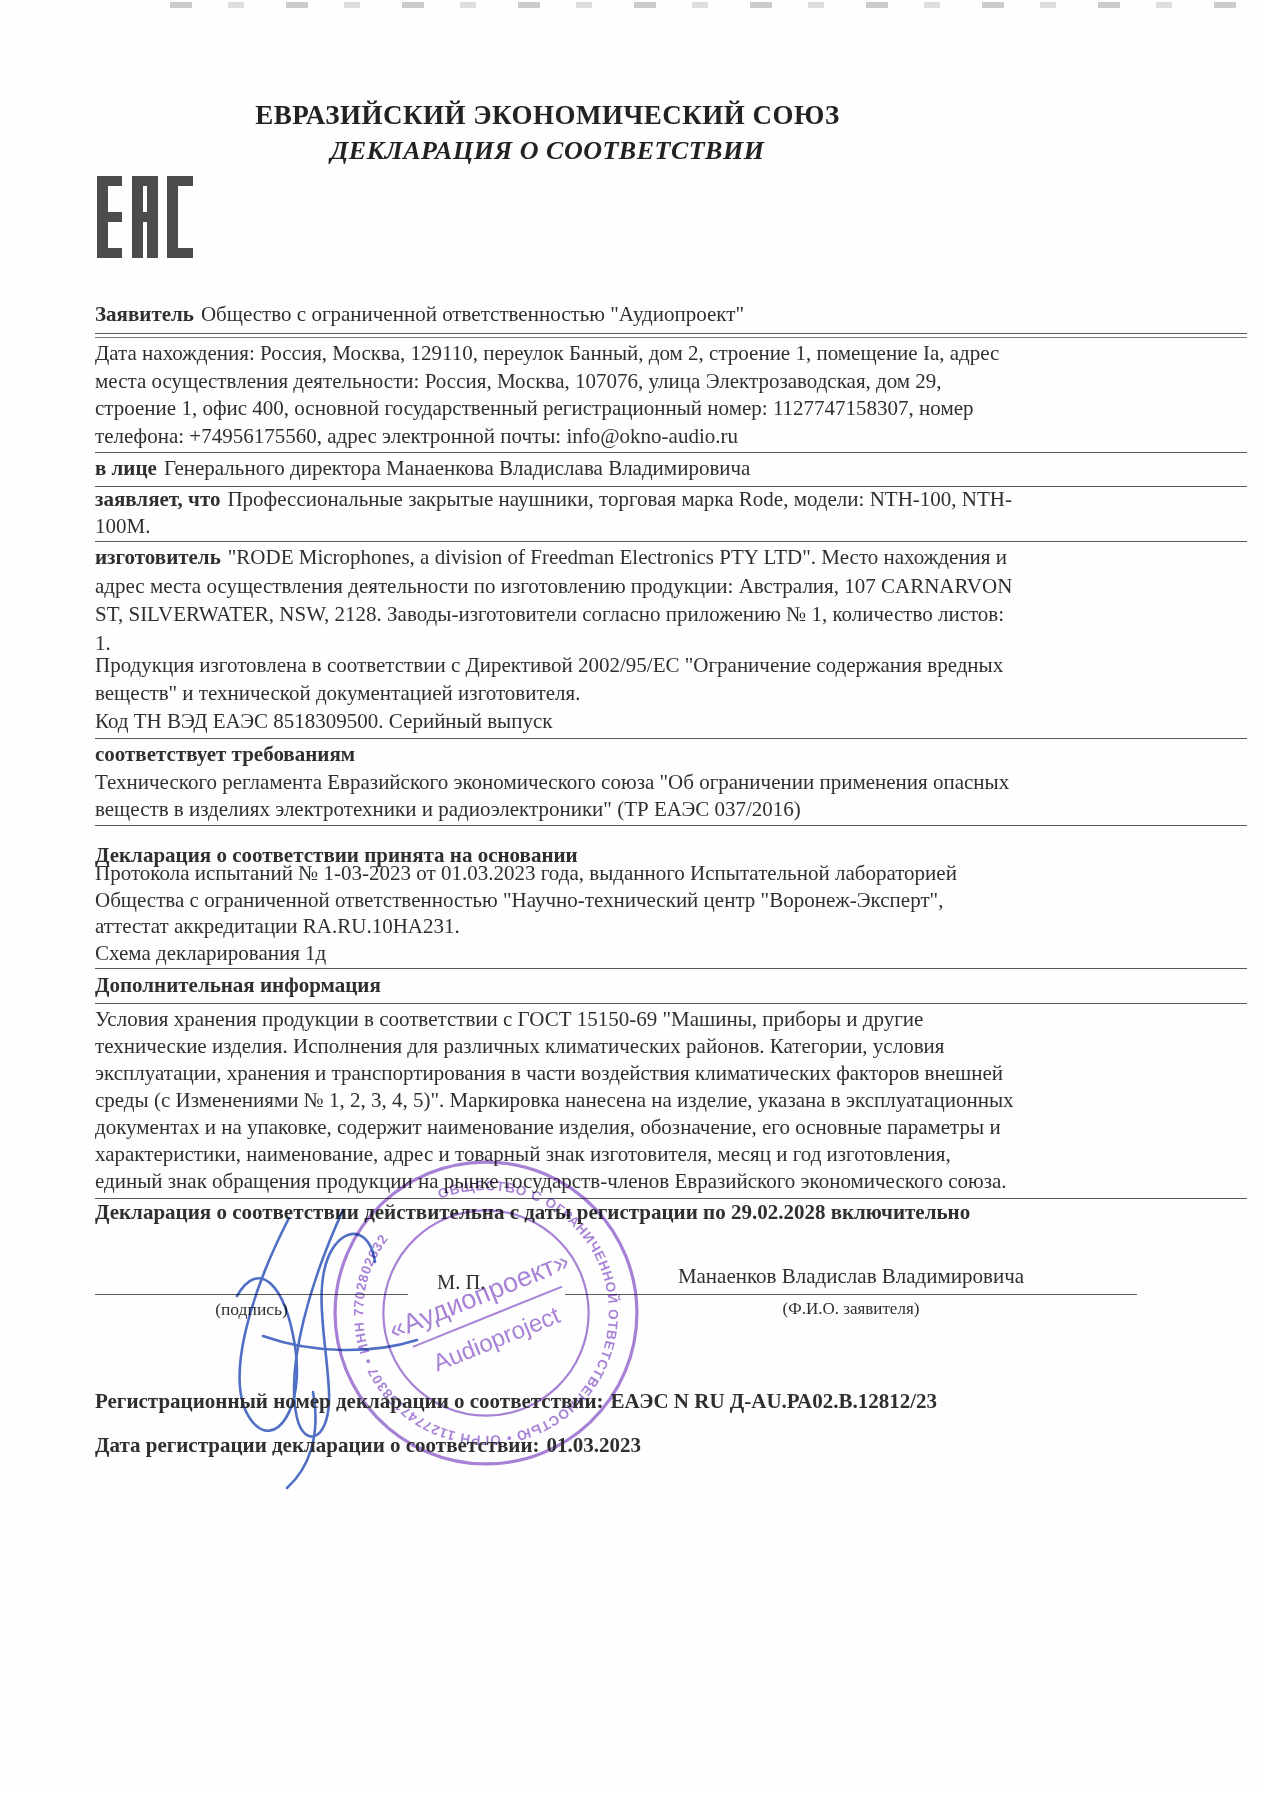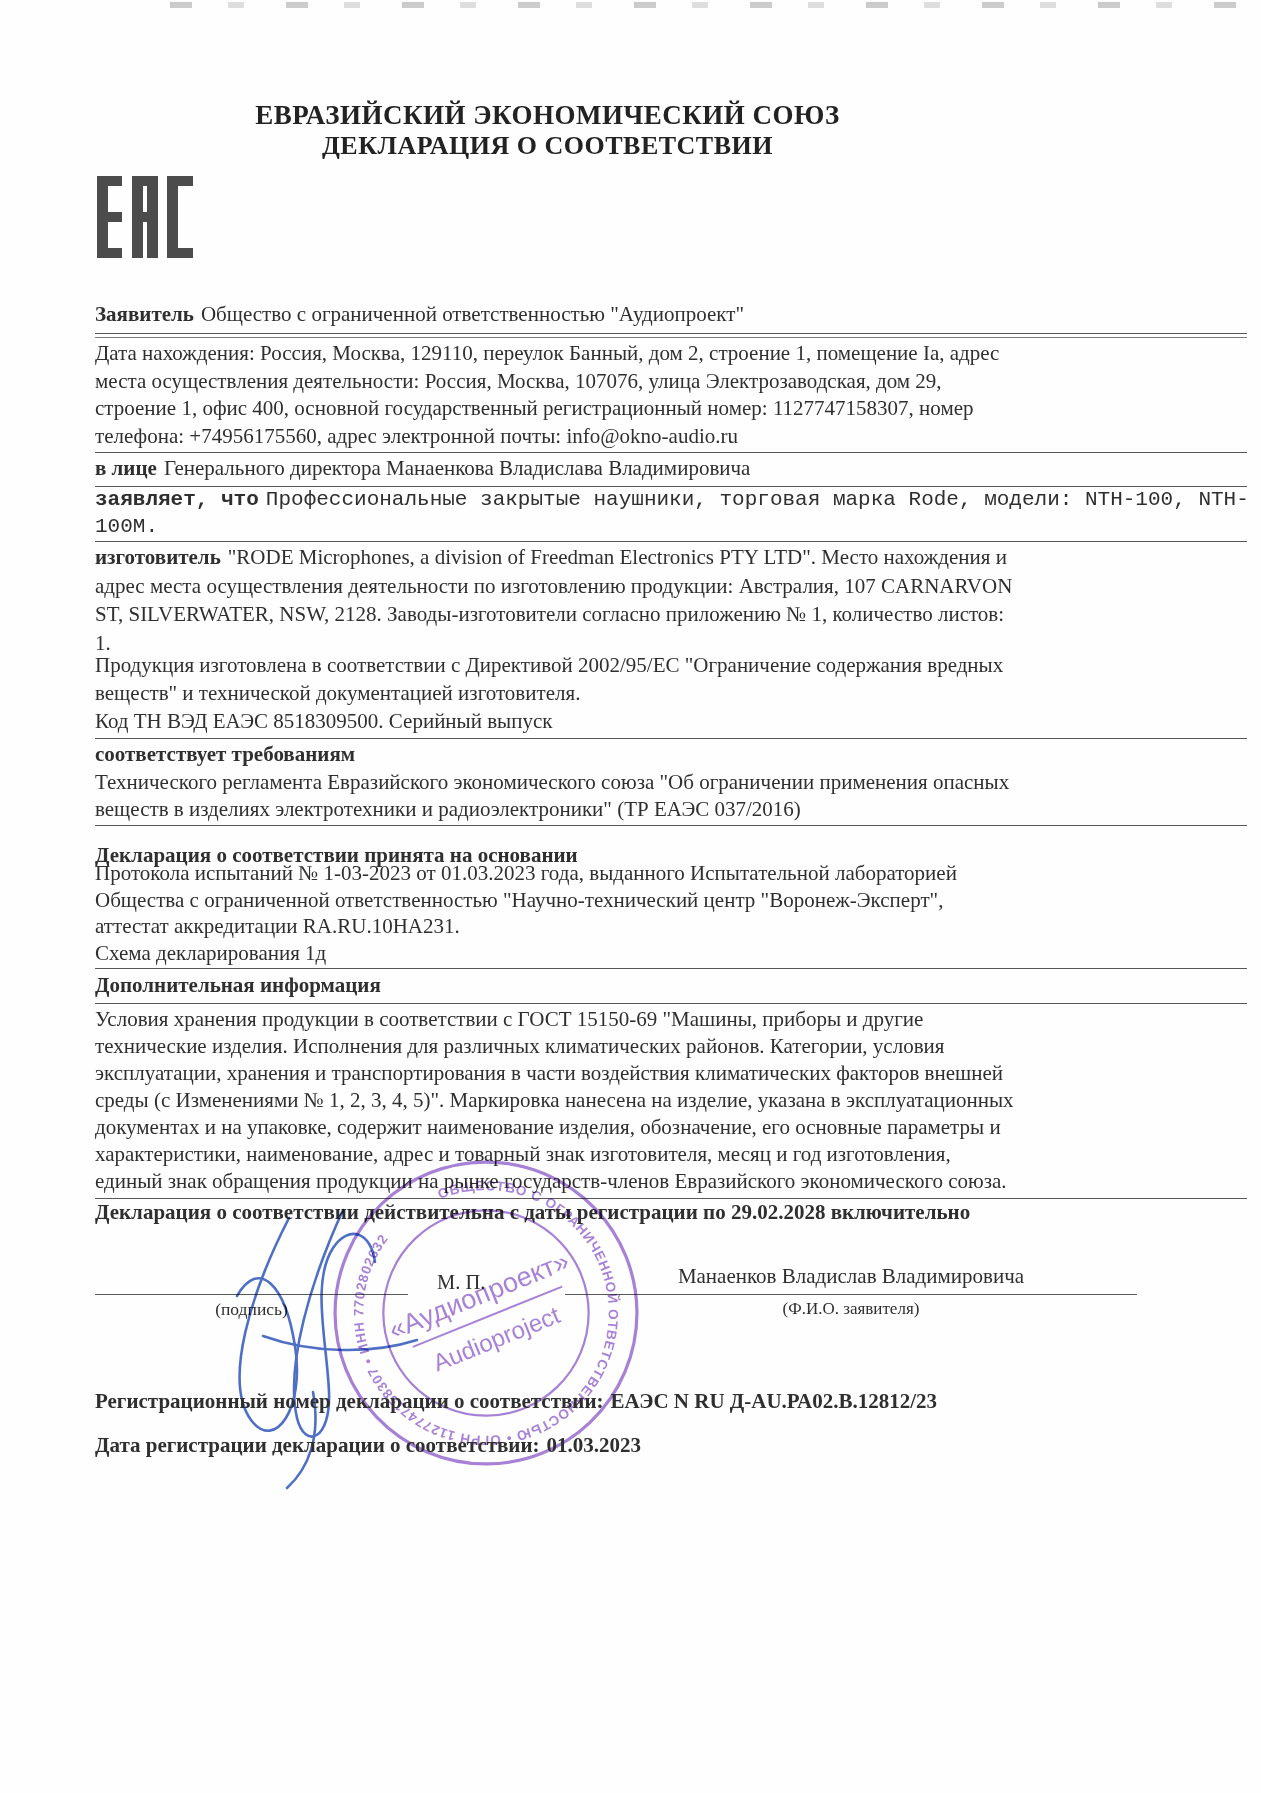--- a/index.html
+++ b/index.html
@@ -4,36 +4,36 @@
 <style>
   html,body{margin:0;padding:0;background:#e8e8e8;}
   .page{position:relative;width:1261px;height:1793px;background:#fefefe;overflow:hidden;
         font-family:"Liberation Serif",serif;color:#2f2f2f;}
   
   .artifacts{position:absolute;top:2px;left:170px;right:8px;height:6px;opacity:.45;
      background:repeating-linear-gradient(90deg,rgba(50,50,55,.55) 0 22px,transparent 22px 58px,
      rgba(50,50,55,.35) 58px 74px,transparent 74px 116px);}
   .title{position:absolute;left:95px;top:100px;width:905px;text-align:center;font-weight:bold;color:#222;}
   .t1{font-size:27px;letter-spacing:.5px;}
-  .t2{font-size:26px;letter-spacing:.5px;}
+  .t2{font-size:26px;margin-top:5px;letter-spacing:.5px;font-style:italic;}
   .eac{position:absolute;left:97px;top:176px;width:96px;height:82px;}
   .eac rect{fill:#4c4c4c;}
 
   .sec{position:absolute;left:95px;width:1152px;font-size:21px;line-height:27px;}
   .b{font-weight:bold;margin-right:7px;}
   .line{display:block;white-space:nowrap;}
   .ru{border-bottom:1.4px solid #585858;}
   .ru2{border-bottom:1.4px solid #585858;}
   .ru2::after{content:"";position:absolute;left:0;right:0;bottom:-5px;border-top:1px solid #7a7a7a;}
   .hd{font-weight:bold;}
 
   .s-app{top:301px;padding-bottom:5px;}
   .s-addr{top:340px;line-height:27.5px;padding-bottom:2px;}
   .s-face{top:455px;padding-bottom:4px;}
-  .s-decl{top:486px;padding-bottom:1px;font-family:Liberation Mono, monospace;}
+  .s-decl{top:486px;padding-bottom:1px;}
   .s-manu{top:543px;line-height:28.5px;}
   .s-prod{top:651px;line-height:28px;padding-bottom:3px;}
   .s-comh{top:741px;}
   .s-comb{top:769px;padding-bottom:2px;}
   .s-bash{top:829px;margin-top:13px;}
   .s-basb{top:860px;line-height:26.5px;padding-bottom:2px;}
   .s-addh{top:972px;padding-bottom:4px;}
   .s-addb{top:1006px;padding-bottom:3px;}
   .s-val{top:1199px;font-weight:bold;}
   .reg1{top:1388px;font-weight:bold;}

